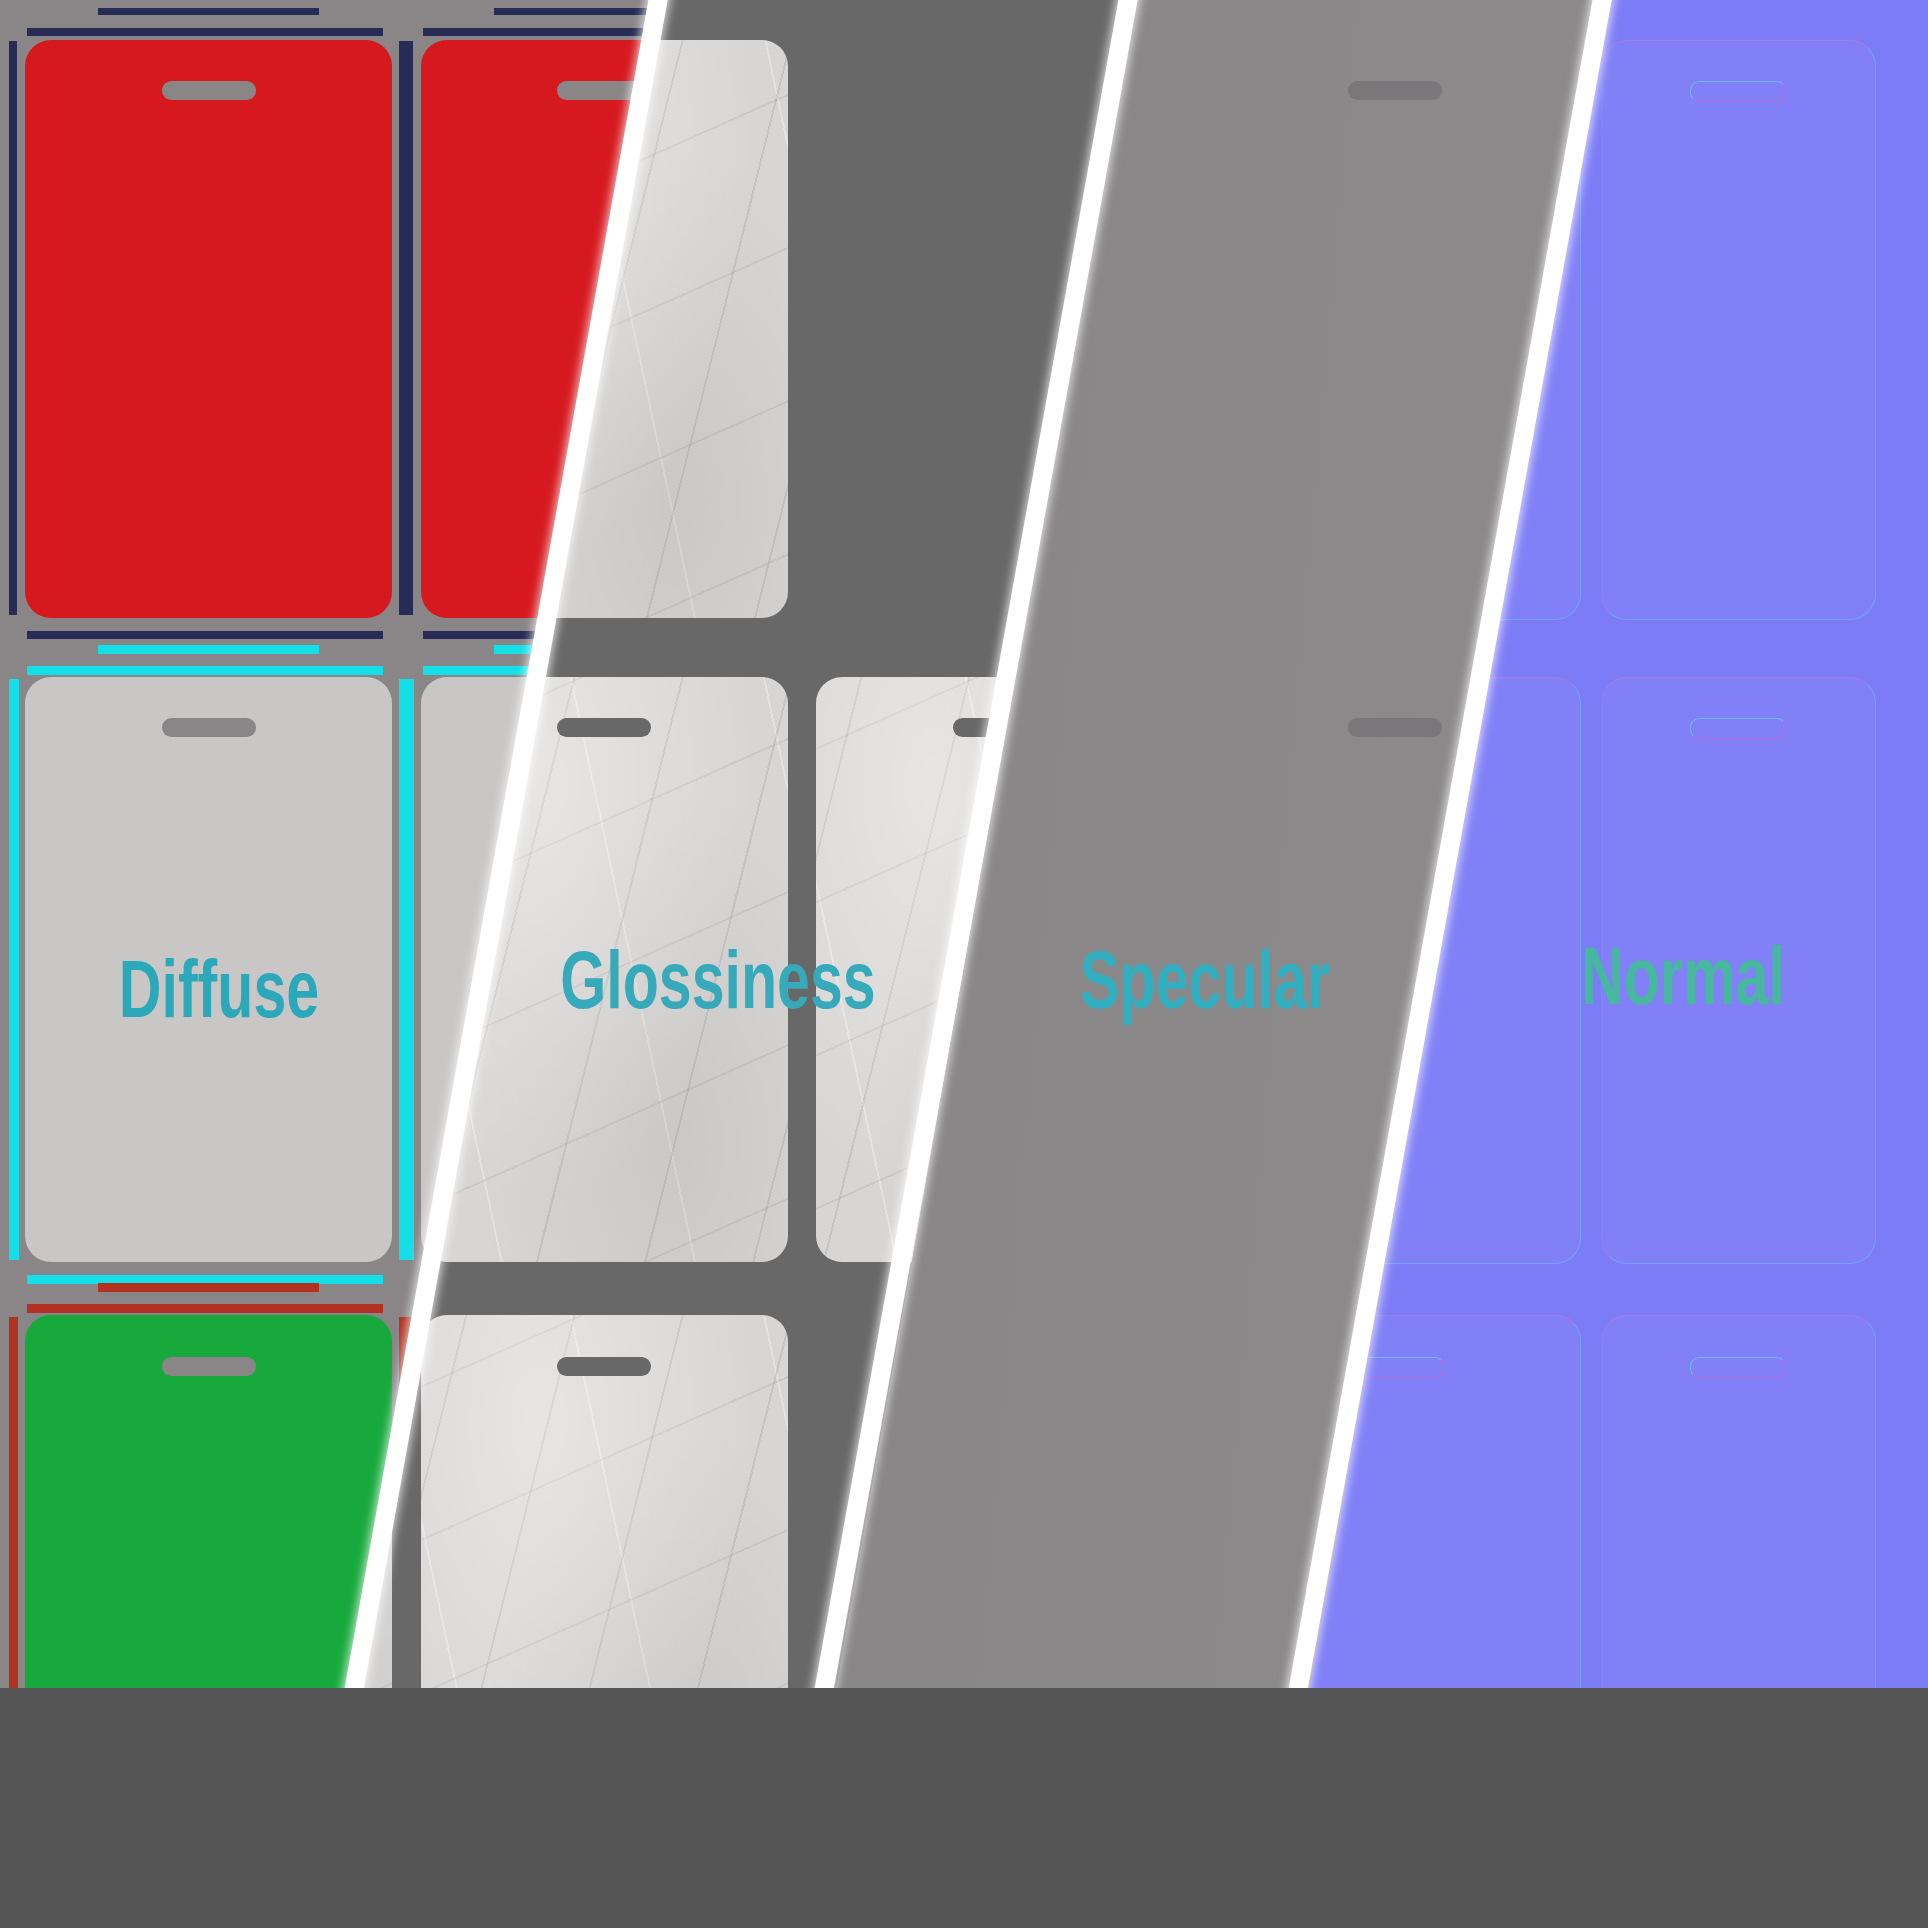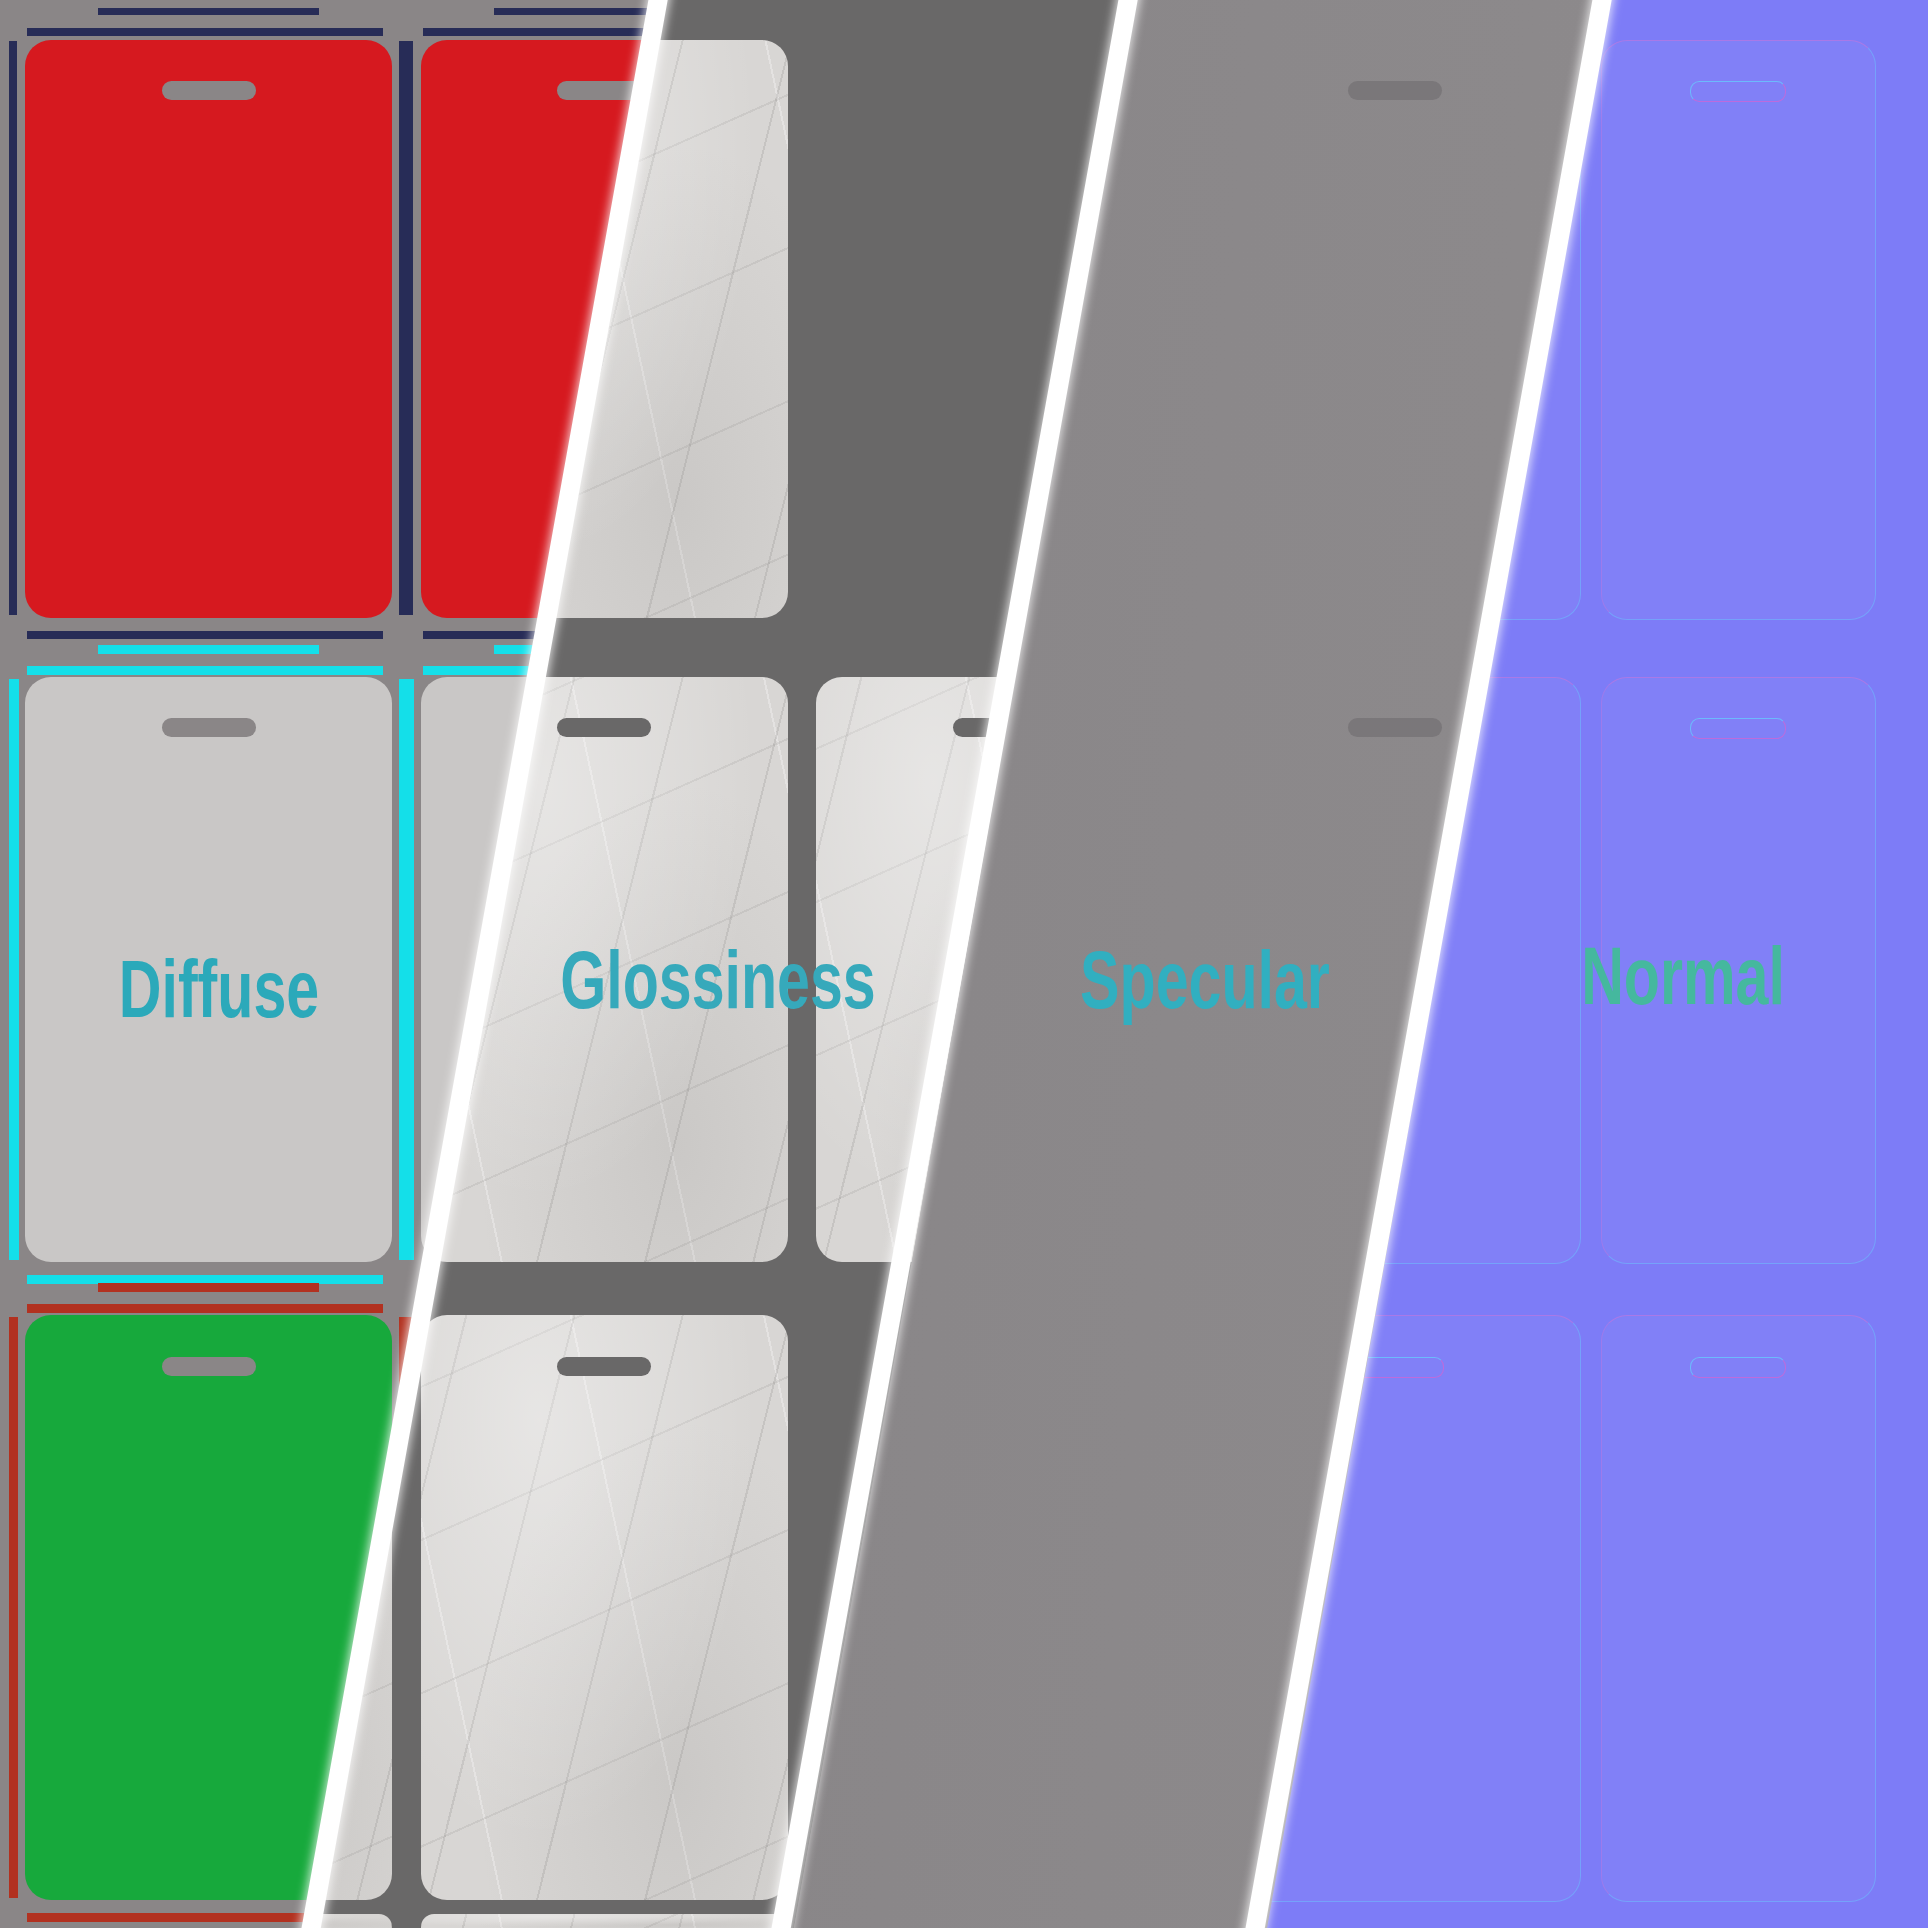--- a/index.html
+++ b/index.html
@@ -1,18 +1,18 @@
 <!DOCTYPE html>
 <html style="font-size:15px"><head>
 <meta charset="utf-8">
 <style>
   html,body{margin:0;padding:0;background:#555;}
   #stage{
     position:relative;
-    width:1928px;height:1928px;
+    width:1928px;height:1688px;
     overflow:hidden;
     background:#8a8687;
     font-family:"Liberation Sans", sans-serif;
   }
   .layer{position:absolute;left:0;top:0;width:1928px;height:1928px;}
   .tag{position:absolute;border-radius:26px;}
   .hole{position:absolute;border-radius:9.4px;}
   .mark{position:absolute;}
   .tex{
     background:

